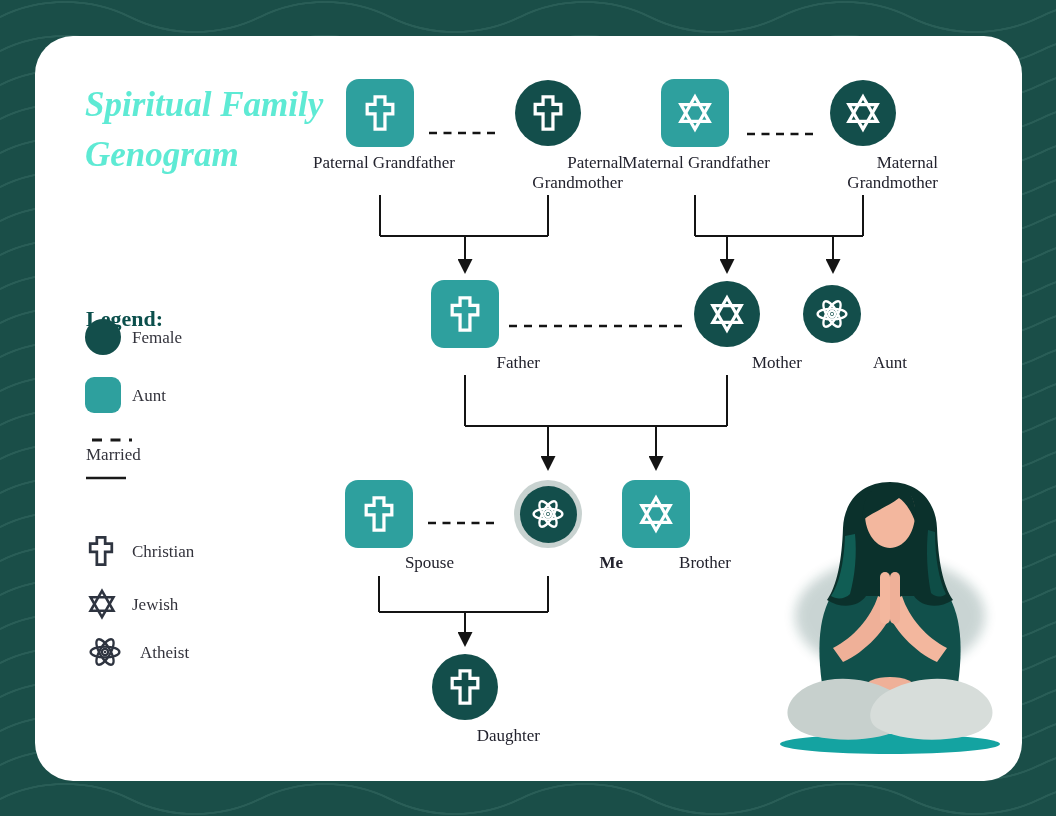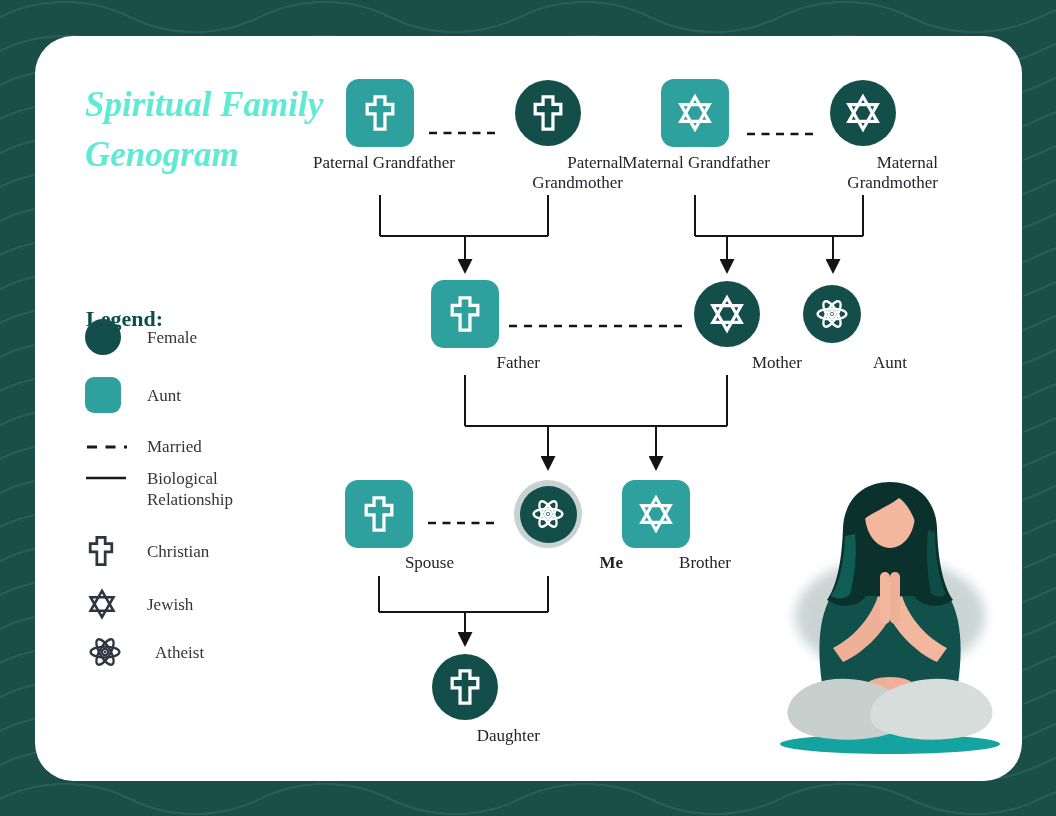--- a/index.html
+++ b/index.html
@@ -17,24 +17,24 @@
     position:absolute;left:85px;top:80px;width:250px;
     font-style:italic;font-weight:700;font-size:35px;line-height:50px;
     color:#5eead4;
   }
   .legend-heading{
     position:absolute;left:86px;top:270px;
     font-weight:700;font-size:22px;color:#0B4F4C;margin-top:36px;
   }
   .legend-row{position:absolute;left:85px;display:flex;align-items:center;}
   .legend-icon-cell{width:46px;display:flex;justify-content:flex-start;align-items:center;}
-  .legend-label{font-size:17px;color:#33333C;line-height:21px;margin-left:16px;}
+  .legend-label{font-size:17px;color:#33333C;line-height:21px;margin-left:1px;}
   .swatch-circle{width:36px;height:36px;border-radius:50%;background:#134E4B;}
   .swatch-square{width:36px;height:36px;border-radius:9px;background:#2EA09E;}
-  .row-female{top:319px;} .row-male{top:377px;} .row-married{top:436px;}
+  .row-female{top:319px;} .row-male{top:377px;} .row-married{top:436px;flex-direction:column;}
   .row-bio{top:468px;align-items:flex-start;} .row-bio .legend-icon-cell{margin-top:7px;}
   .row-bio .legend-label{width:110px;}
   .row-christian{top:533px;text-align:right;} .row-jewish{top:587px;text-align:right;} .row-atheist{top:634px;gap:8px;}
   .node{position:absolute;display:flex;align-items:center;justify-content:center;color:#FFFFFF;}
   .sq{width:68px;height:68px;background:#2EA09E;border-radius:13px;}
   .ci{width:66px;height:66px;background:#134E4B;border-radius:50%;}
   .ci-small{width:58px;height:58px;background:#134E4B;border-radius:50%;}
   .me-ring{width:68px;height:68px;border-radius:50%;background:#C8D2D0;}
   .me-core{width:57px;height:57px;border-radius:50%;background:#134E4B;display:flex;align-items:center;justify-content:center;}
   .node-label{
@@ -110,21 +110,20 @@
     </svg>
   </span>
   <span class="legend-label">Married</span>
 </div>
 <div class="legend-row row-bio">
   <span class="legend-icon-cell">
     <svg width="42" height="6">
       <line x1="1" y1="3" x2="41" y2="3" stroke="#191919" stroke-width="2.6"></line>
     </svg>
   </span>
-  <span class="legend-label">Biological Relationship</span>
 </div>
 <div class="legend-row row-christian">
   <span class="legend-icon-cell">
     <svg width="32" height="36" class="dark-icon">
         <use href="#sym-cross"></use>
       </svg>
   </span>
   <span class="legend-label">Christian</span>
 </div>
 <div class="legend-row row-jewish">

